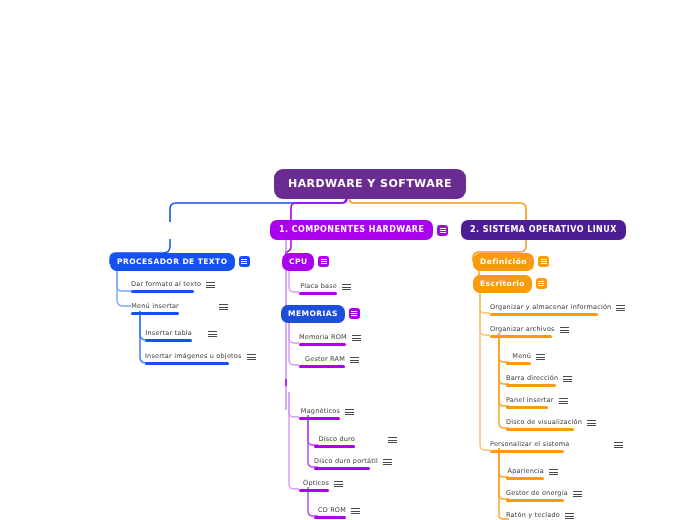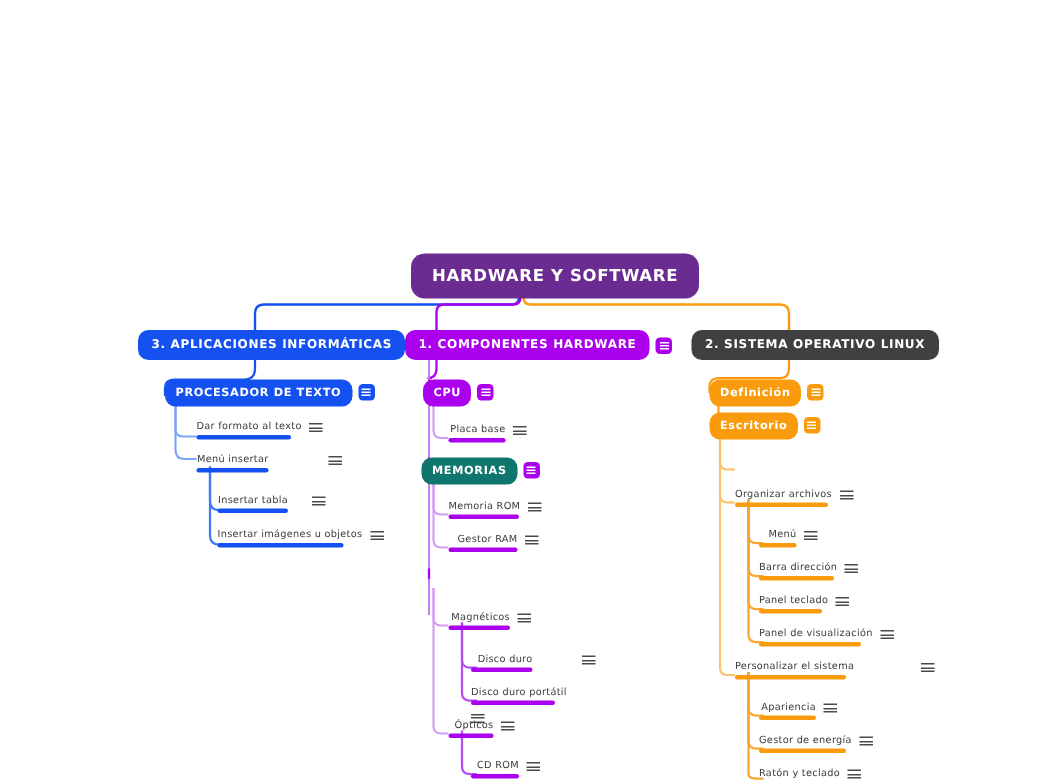--- a/index.html
+++ b/index.html
@@ -132,28 +132,20 @@
 
     <path d="M499 448 L499 472 Q499 477 504 477 L509 477" fill="none" stroke="#f9a52e" stroke-width="1.5"></path>
     <path d="M499 448 L499 494 Q499 499 504 499 L509 499" fill="none" stroke="#f9a52e" stroke-width="1.5"></path>
     <path d="M499 448 L499 516 Q499 519 504 519 L509 519" fill="none" stroke="#f9a52e" stroke-width="1.5"></path>
   </svg>
 
   <div class="chip root" style="left:274px;top:169px;">
     <span class="pill" style="background:#6a2c91;">HARDWARE Y SOFTWARE</span>
   </div>
 
-  <div class="chip lvl1" style="left:92px;top:220px;">
-    <span class="pill" style="background:#1550f0;">3. APLICACIONES INFORMÁTICAS</span>
-    <span class="ico-box" style="background:#1550f0;">
-        <i>
-          <span></span>
-        </i>
-      </span>
-  </div>
 
   <div class="chip lvl2" style="left:110px;top:253px;text-align:right;">
     <span class="pill" style="background:#1550f0;">PROCESADOR DE TEXTO</span>
     <span class="ico-box" style="background:#1550f0;">
         <i>
           <span></span>
         </i>
       </span>
   </div>
 
@@ -229,21 +221,21 @@
       <span class="bar" style="width:38px;background:#aa00ee;"></span>
     </span>
     <span class="ico-plain">
         <s></s>
         <u></u>
         <b></b>
       </span>
   </div>
 
   <div class="chip lvl2" style="left:281px;top:305px;">
-    <span class="pill" style="background:#0f766e;">MEMORIAS</span>
+    <span class="pill" style="background:#1d4ed8;">MEMORIAS</span>
     <span class="ico-box" style="background:#aa00ee;">
         <i>
           <span></span>
         </i>
       </span>
   </div>
 
   <div class="leaf" style="left:299px;top:334px;">
     <span>
       <span class="txt">Memoria ROM</span>
@@ -286,21 +278,21 @@
       <span class="txt">Disco duro</span>
       <span class="bar" style="width:41px;background:#aa00ee;"></span>
     </span>
     <span class="ico-plain">
         <s></s>
         <u></u>
         <b></b>
       </span>
   </div>
 
-  <div class="leaf" style="left:314px;top:458px;flex-direction:column;">
+  <div class="leaf" style="left:314px;top:458px;">
     <span>
       <span class="txt">Disco duro portátil</span>
       <span class="bar" style="width:56px;background:#aa00ee;"></span>
     </span>
     <span class="ico-plain">
         <s></s>
         <u></u>
         <b></b>
       </span>
   </div>
@@ -323,41 +315,52 @@
       <span class="bar" style="width:32px;background:#aa00ee;"></span>
     </span>
     <span class="ico-plain">
         <s></s>
         <u></u>
         <b></b>
       </span>
   </div>
 
   <div class="chip lvl1" style="left:461px;top:220px;">
-    <span class="pill" style="background:#404040;">2. SISTEMA OPERATIVO LINUX</span>
+    <span class="pill" style="background:#4c1d95;">2. SISTEMA OPERATIVO LINUX</span>
   </div>
 
   <div class="chip lvl2" style="left:473px;top:253px;">
     <span class="pill" style="background:#f99b0c;">Definición</span>
     <span class="ico-box" style="background:#f99b0c;">
         <i>
           <span></span>
         </i>
       </span>
   </div>
 
   <div class="chip lvl2" style="left:473px;top:275px;">
     <span class="pill" style="background:#f99b0c;">Escritorio</span>
     <span class="ico-box" style="background:#f99b0c;">
         <i>
           <span></span>
         </i>
       </span>
   </div>
 
+  <div class="leaf" style="left:490px;top:304px;">
+    <span>
+      <span class="txt">Organizar y almacenar información</span>
+      <span class="bar" style="width:108px;background:#f99b0c;"></span>
+    </span>
+    <span class="ico-plain">
+        <s></s>
+        <u></u>
+        <b></b>
+      </span>
+  </div>
 
   <div class="leaf" style="left:490px;top:326px;">
     <span>
       <span class="txt">Organizar archivos</span>
       <span class="bar" style="width:62px;background:#f99b0c;"></span>
     </span>
     <span class="ico-plain">
         <s></s>
         <u></u>
         <b></b>
@@ -383,33 +386,33 @@
     </span>
     <span class="ico-plain">
         <s></s>
         <u></u>
         <b></b>
       </span>
   </div>
 
   <div class="leaf" style="left:506px;top:397px;">
     <span>
-      <span class="txt">Panel teclado</span>
+      <span class="txt">Panel insertar</span>
       <span class="bar" style="width:42px;background:#f99b0c;"></span>
     </span>
     <span class="ico-plain">
         <s></s>
         <u></u>
         <b></b>
       </span>
   </div>
 
   <div class="leaf" style="left:506px;top:419px;">
     <span>
-      <span class="txt">Panel de visualización</span>
+      <span class="txt">Disco de visualización</span>
       <span class="bar" style="width:68px;background:#f99b0c;"></span>
     </span>
     <span class="ico-plain">
         <s></s>
         <u></u>
         <b></b>
       </span>
   </div>
 
   <div class="leaf" style="left:490px;top:441px;gap:45px;">

